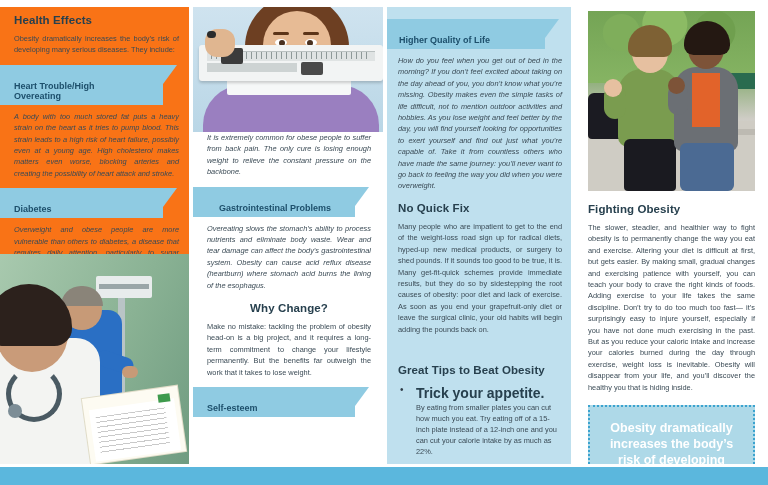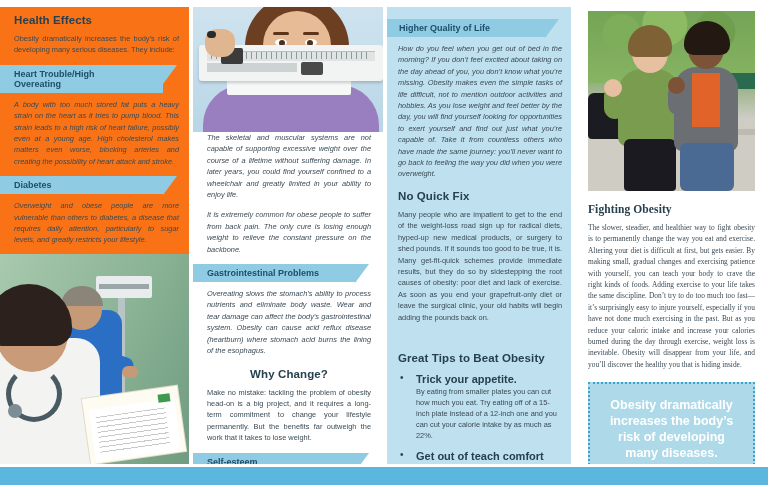--- a/index.html
+++ b/index.html
@@ -38,21 +38,21 @@
     text-align:justify;margin:0 0 9px 0;font-style:italic;
   }
   .body-txt.up{font-style:normal;}
 
   
   .ribbon{
     position:relative;display:block;
     background:#8fcbe2;
     color:#1d4f6b;
     font-size:9px;font-weight:bold;
-    padding:4px 24px 4px 14px;
+    padding:16px 24px 4px 14px;
     margin:0 0 6px 0;
     width:max-content;max-width:100%;
     box-sizing:border-box;
   }
   .ribbon::after{
     content:"";position:absolute;right:-14px;top:0;
     width:0;height:0;
     border-top:19px solid #8fcbe2;
     border-right:14px solid transparent;
   }
@@ -134,35 +134,35 @@
   .pw-p2-head{position:absolute;left:100px;top:18px;width:36px;height:40px;background:#7d5338;border-radius:50%;}
   .pw-p2-hair{position:absolute;left:96px;top:10px;width:46px;height:34px;background:#241812;border-radius:24px 24px 10px 10px;}
   .pw-p2-jeans{position:absolute;left:92px;top:132px;width:54px;height:48px;background:#4b6a93;border-radius:6px;}
   .pw-p2-arm{position:absolute;left:80px;top:72px;width:20px;height:32px;background:#6b6f74;border-radius:10px;}
   .pw-p2-hand{position:absolute;left:80px;top:66px;width:17px;height:17px;background:#7d5338;border-radius:9px;}
 
   
   ul.tips{list-style:none;margin:0;padding:0;}
   ul.tips>li{position:relative;padding-left:18px;margin:0 0 9px 0;}
   ul.tips>li::before{content:"\2022";position:absolute;left:2px;top:-1px;color:#2e3b46;font-size:10px;}
-  .tip-title{font-size:11px;font-weight:bold;color:#27404e;display:block;margin-bottom:1px;}
+  .tip-title{font-size:14px;font-weight:bold;color:#27404e;display:block;margin-bottom:1px;}
   .tip-body{font-size:7.4px;line-height:11px;color:#3a4a55;display:block;}
 
   
   .quote-box{
     margin:12px 13px 0 13px;
     background:#aed9e8;
     border:2px dotted #3ba3cf;
     padding:13px 10px 14px 10px;
     text-align:center;
   }
   .quote-box .q{
     color:#ffffff;font-size:12.5px;font-weight:bold;line-height:16px;
   }
-  .col4-inner{padding:0 13px;font-family:Liberation Serif, serif;}
+  .col4-inner{padding:0 13px;}
   .col4-inner h2.big{margin-top:12px;}
 
   .col-divider{position:absolute;top:0;width:4px;height:485px;background:#ffffff;z-index:4;}
 </style>
 </head>
 <body>
 
 <div class="page">
 
   <div class="top-strip"></div>
@@ -237,26 +237,25 @@
         <div class="w-scale-beam"></div>
         <div class="w-scale-ticks"></div>
         <div class="w-scale-b2"></div>
         <div class="w-scale-w1"></div>
         <div class="w-scale-w2"></div>
         <div class="w-hand1"></div>
         <div class="w-nail1"></div>
       </div>
 
       <div class="pad">
-        <p class="body-txt">The skeletal and muscular systems are not capable of supporting excessive weight over the course of a lifetime without suffering damage. In later years, you could find yourself confined to a wheelchair and greatly limited in your ability to enjoy life.</p>
         <p class="body-txt">It is extremely common for obese people to suffer from back pain. The only cure is losing enough weight to relieve the constant pressure on the backbone.</p>
       </div>
 
       <div class="ribbon-wrap">
-        <div class="ribbon" style="width:162px;">Gastrointestinal Problems</div>
+        <div class="ribbon" style="width:162px;text-align:right;">Gastrointestinal Problems</div>
       </div>
       <div class="pad">
         <p class="body-txt">Overeating slows the stomach’s ability to process nutrients and eliminate body waste. Wear and tear damage can affect the body’s gastrointestinal system. Obesity can cause acid reflux disease (heartburn) where stomach acid burns the lining of the esophagus.</p>
         <h2 class="big" style="margin-top:11px;text-align:center;">Why Change?</h2>
         <p class="body-txt up">Make no mistake: tackling the problem of obesity head-on is a big project, and it requires a long-term commitment to change your lifestyle permanently. But the benefits far outweigh the work that it takes to lose weight.</p>
       </div>
 
       <div class="ribbon-wrap">
         <div class="ribbon" style="width:162px;">Self-esteem</div>
       </div>

